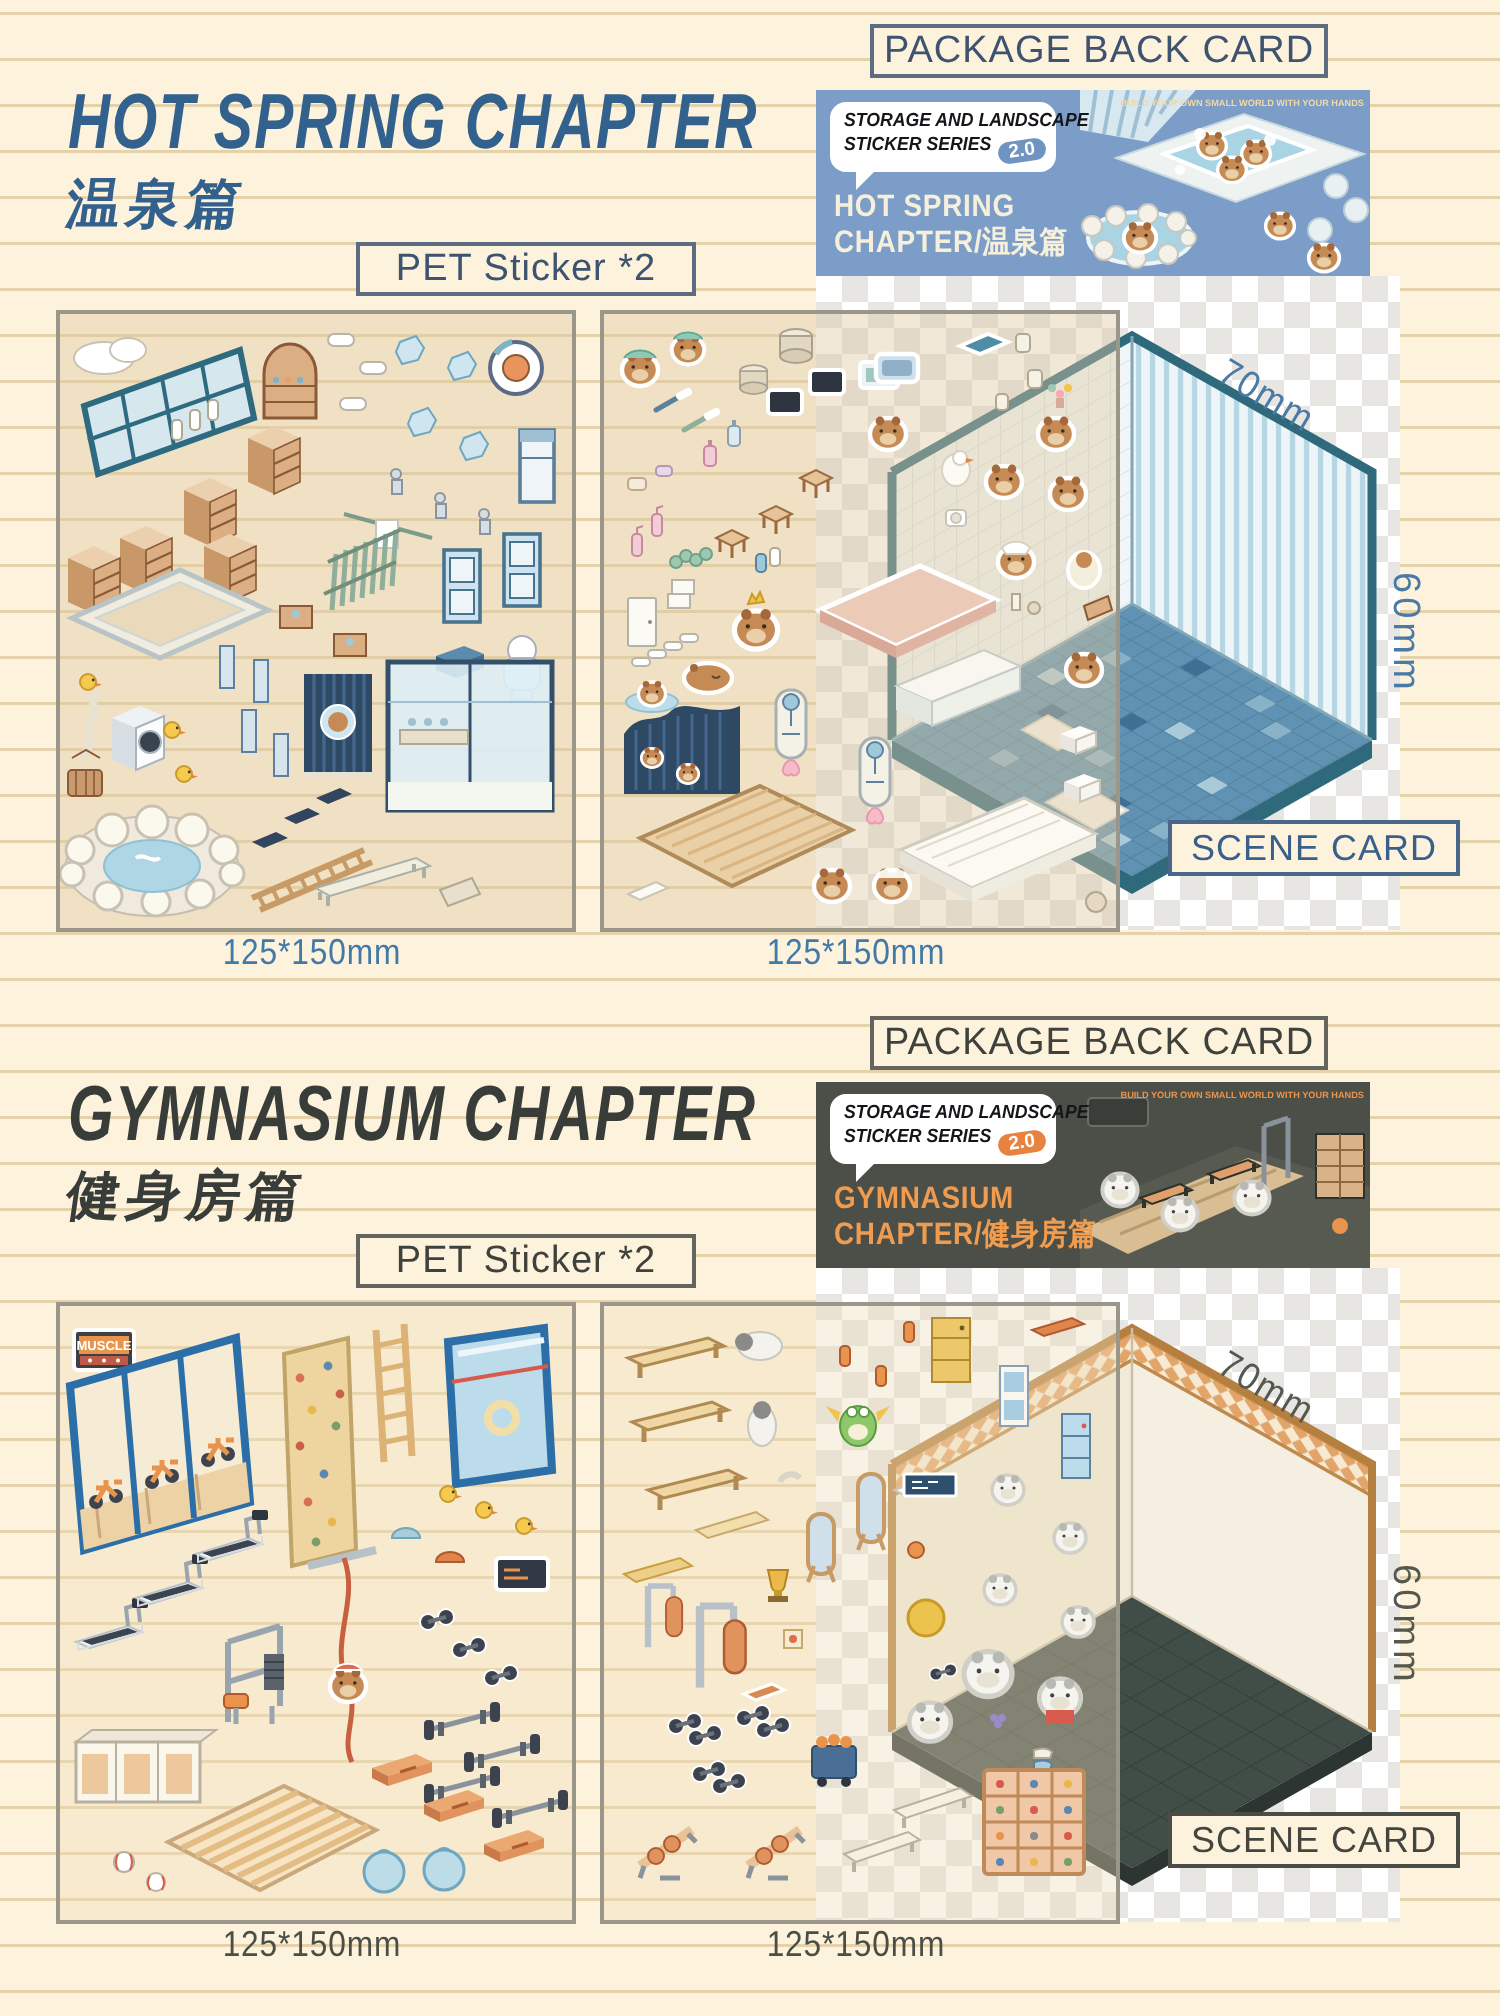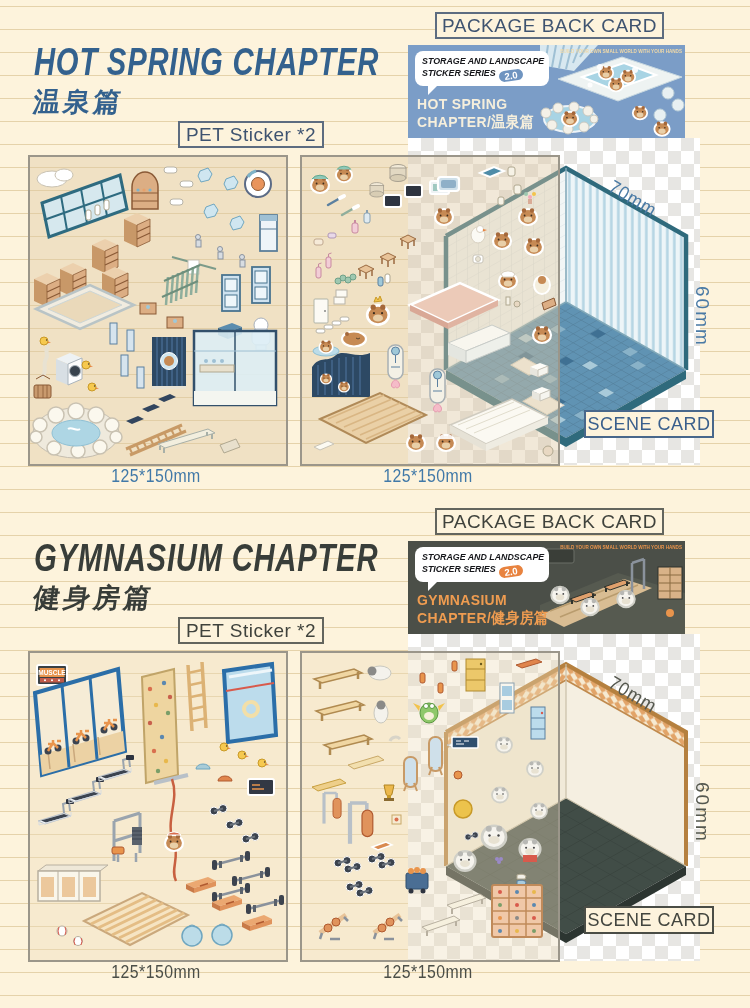--- a/index.html
+++ b/index.html
@@ -10,22 +10,22 @@
     font-family:"Liberation Sans",sans-serif;}
   .section{position:absolute;left:0;width:750px;height:496px}
   #sec-hs{top:0}
   #sec-gym{top:496px}
 
   .box-label{position:absolute;display:flex;align-items:center;justify-content:center;
     background:#fdf3dc;border:2px solid;font-size:19px;letter-spacing:.5px;box-sizing:border-box;white-space:nowrap}
   .sec-hs .box-label{border-color:#5d6c80;color:#3e5370}
   .sec-gym .box-label{border-color:#63655e;color:#3f423c}
   .pkg-label{left:435px;top:12px;width:229px;height:27px}
-  .pet-label{left:178px;top:121px;width:146px;height:27px}
-  .scene-label{left:584px;top:410px;width:130px;height:28px;font-size:18px}
+  .pet-label{left:178px;top:121px;width:170px;height:27px}
+  .scene-label{left:584px;top:410px;width:146px;height:28px;font-size:18px}
   .sec-hs .scene-label{border-color:#48678b;color:#3a5f8c}
   .sec-gym .scene-label{border-color:#4a4d46;color:#43463f}
 
   .title{position:absolute;left:34px;top:40px;font-style:italic;font-weight:bold;font-size:39px;
     transform:scaleX(.75);transform-origin:left top;white-space:nowrap;letter-spacing:1px}
   .sec-hs .title{color:#33618e}
   .sec-gym .title{color:#383d39}
   .title-cn{position:absolute;left:36px;top:84px;font-weight:bold;font-size:27px;
     transform:skewX(-8deg);transform-origin:left top;letter-spacing:3px}
   .sec-hs .title-cn{color:#33618e}
@@ -54,21 +54,21 @@
     letter-spacing:.5px;transform:scaleX(.88)}
   .size-1{left:60px}
   .size-2{left:332px}
   .sec-hs .size-label{color:#4179a8}
   .sec-gym .size-label{color:#4b4e47}
 
   .pkg-card{position:absolute;left:408px;top:45px;width:277px;height:93px;overflow:hidden}
   .sec-hs .pkg-card{background:#7b9dc7}
   .sec-gym .pkg-card{background:#4b4f48}
   .illu{position:absolute;right:0;top:0;z-index:1}
-  .bubble{position:absolute;left:7px;top:6px;width:134px;height:35px;background:#fff;border-radius:8px;
+  .bubble{position:absolute;left:7px;top:6px;width:113px;height:35px;background:#fff;border-radius:8px;
     padding:4px 0 15px 7px;box-sizing:border-box;z-index:2}
   .bubble:after{content:"";position:absolute;left:13px;bottom:-9px;width:0;height:0;
     border:6px solid transparent;border-top-color:#fff;border-left-color:#fff}
   .bubble .l{font-size:9.5px;font-weight:bold;font-style:italic;color:#15161a;line-height:1.25;
     transform:scaleX(.93);transform-origin:left;white-space:nowrap}
   .badge{position:absolute;left:89px;top:23px;width:28px;height:15px;border:2px solid #fff;border-radius:9px;
     color:#fff;font-size:9.5px;font-weight:bold;display:flex;align-items:center;justify-content:center;
     transform:rotate(-8deg);z-index:3;box-sizing:border-box}
   .sec-hs .badge{background:#6f94c0}
   .sec-gym .badge{background:#e8833f}

